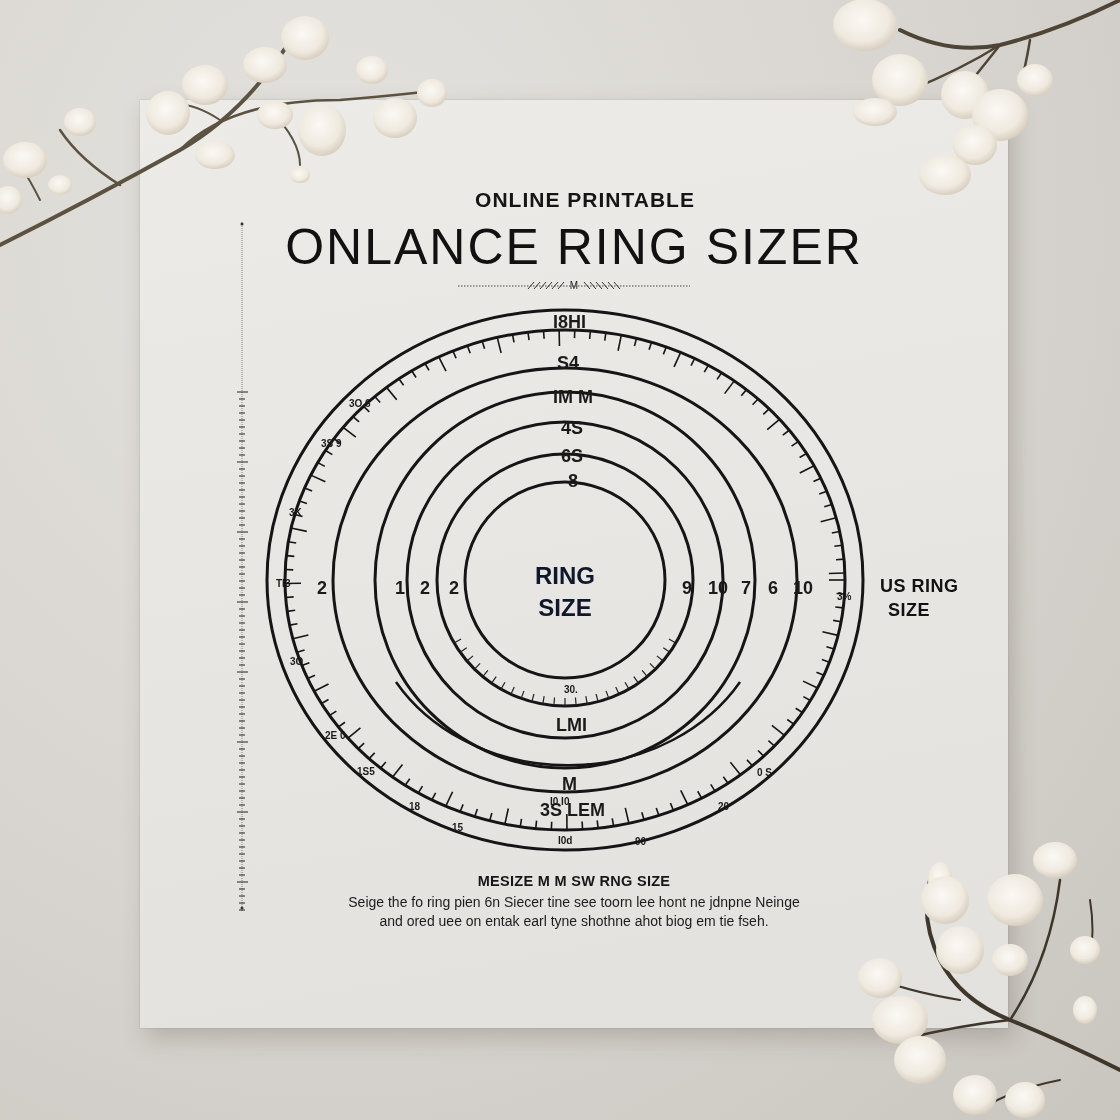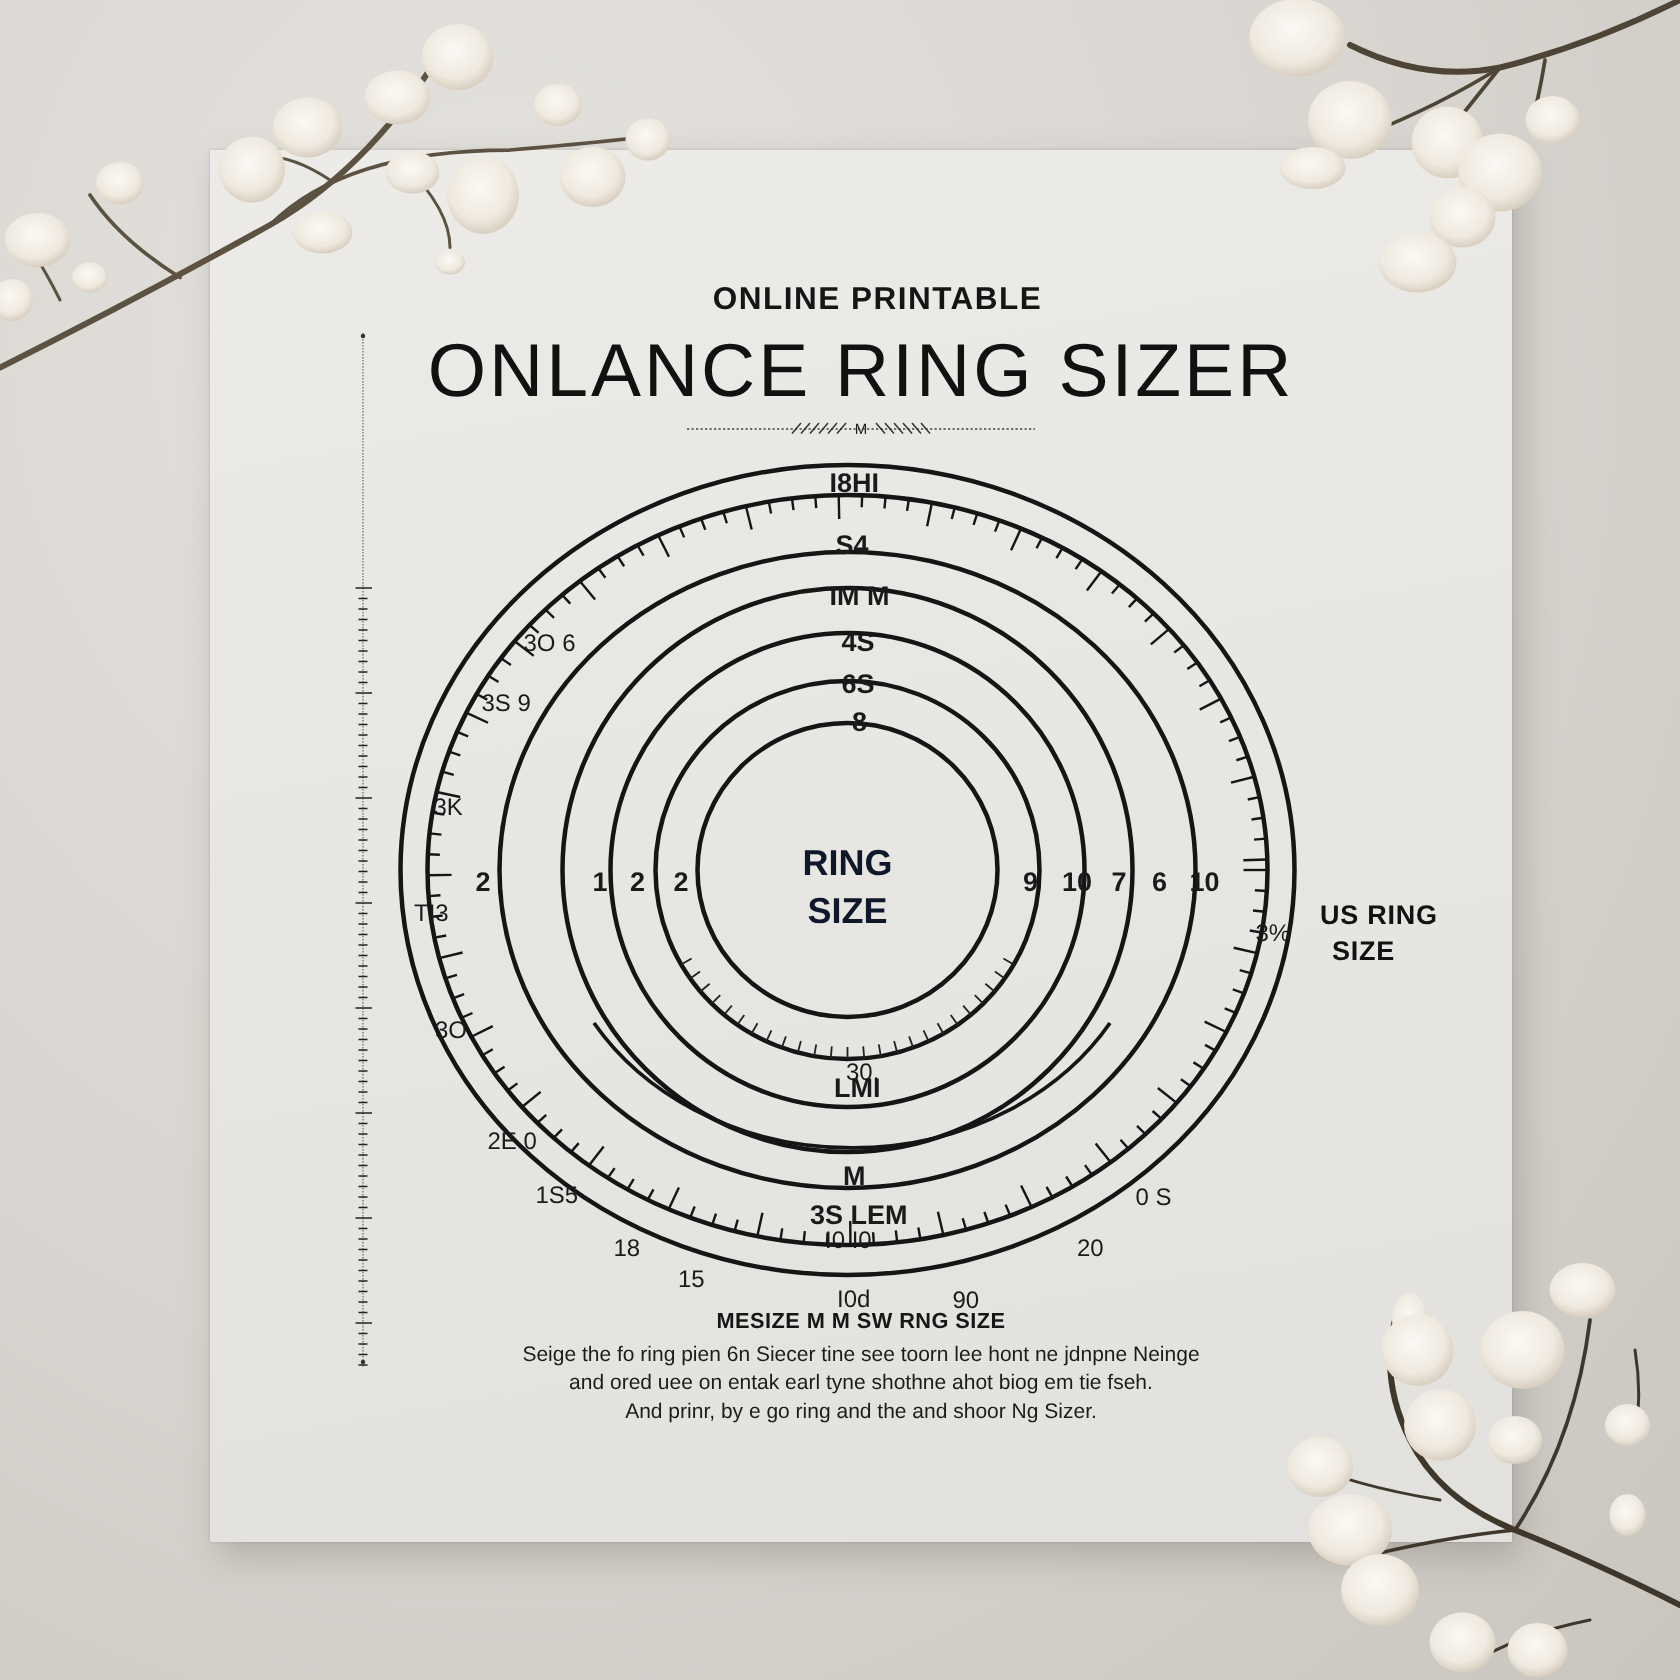--- a/index.html
+++ b/index.html
@@ -22,28 +22,28 @@
     position: absolute; left: 0; width: 868px; top: 118px; text-align: center;
     font-size: 50px; letter-spacing: 2px; color: #111; font-weight: normal;
   }
   .ornament {
     position: absolute; left: 318px; top: 180px; width: 232px; height: 10px;
   }
   .ruler { position: absolute; left: 96px; top: 122px; width: 16px; height: 690px; }
   .diagram { position: absolute; left: 0; top: 0; width: 1120px; height: 1120px; pointer-events: none; }
   .us-label {
     position: absolute; left: 880px; top: 574px; font-size: 18px; font-weight: bold; color: #121212;
-    line-height: 24px; letter-spacing: 0.5px; margin-top: 24px;
+    line-height: 24px; letter-spacing: 0.5px;
   }
   .ring-label {
     position: absolute; left: 505px; top: 560px; width: 120px; text-align: center;
     font-size: 24px; font-weight: bold; color: #0f172a; line-height: 32px;
   }
   .lbl { position: absolute; font-size: 18px; font-weight: bold; color: #1a1a1a; white-space: nowrap; }
-  .lbl.sm { font-size: 16px; font-weight: normal; margin-top: 23px; }
+  .lbl.sm { font-size: 10px; font-weight: bold; }
   .caption {
     position: absolute; left: 0; width: 868px; top: 773px; text-align: center;
     font-size: 14.5px; font-weight: bold; color: #161616; letter-spacing: 0.3px;
   }
   .body-text {
     position: absolute; left: 0; width: 868px; top: 793px; text-align: center;
     font-size: 14px; color: #1c1c1c; line-height: 19px;
   }
   .flowers { position: absolute; left: 0; top: 0; width: 1120px; height: 1120px; pointer-events: none; }
 </style>
@@ -153,21 +153,20 @@
         <line x1="3" x2="9" y1="688" y2="688"></line>
       </g>
     <circle cx="6" cy="2" r="1.5" fill="#333"></circle>
     <circle cx="6" cy="686" r="1.5" fill="#333"></circle>
   </svg>
 
   <div class="caption">MESIZE M M SW RNG SIZE</div>
   <div class="body-text">
     <div>Seige the fo ring pien 6n Siecer tine see toorn lee hont ne jdnpne Neinge</div>
     <div>and ored uee on entak earl tyne shothne ahot biog em tie fseh.</div>
-    <div>And prinr, by e go ring and the and shoor Ng Sizer.</div>
   </div>
 </div>
 
 <svg class="diagram" viewBox="0 0 1120 1120">
   <g fill="none" stroke="#151515" stroke-width="3">
     <ellipse cx="565" cy="580" rx="298" ry="270"></ellipse>
     <ellipse cx="565" cy="580" rx="280" ry="250"></ellipse>
     <ellipse cx="565" cy="580" rx="232" ry="212"></ellipse>
     <ellipse cx="565" cy="580" rx="190" ry="188"></ellipse>
     <ellipse cx="565" cy="580" rx="158" ry="158"></ellipse>

